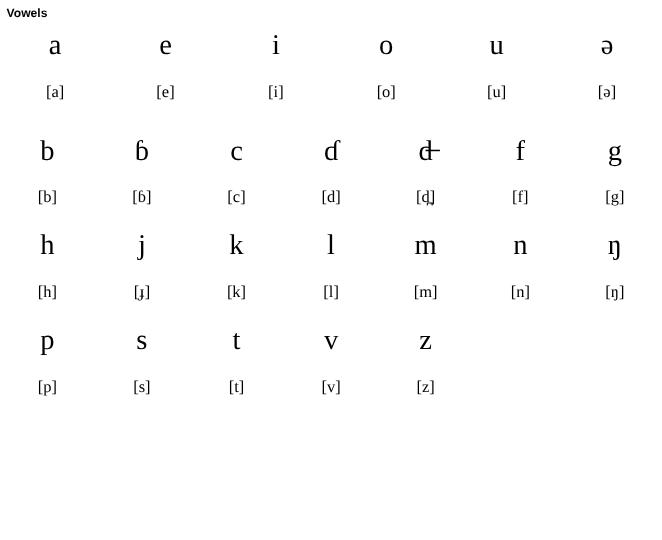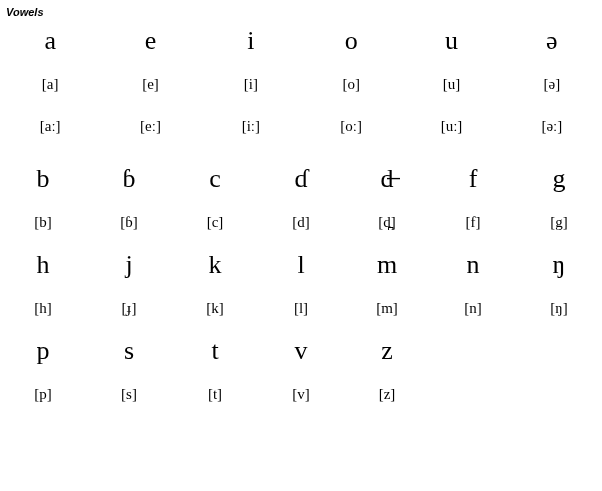--- a/index.html
+++ b/index.html
@@ -22,21 +22,20 @@
     box-sizing: border-box;
     padding: 0;
   }
   .section-heading {
     font-family: "Liberation Sans", sans-serif;
     font-size: 11px;
     font-weight: bold;
     color: #000000;
     padding-left: 6px;
     line-height: 13px;
-    font-style: italic;
   }
   .alpha-table {
     border-collapse: collapse;
     table-layout: fixed;
     width: 602px;
   }
   .alpha-table td {
     text-align: center;
     vertical-align: middle;
     padding: 0;
@@ -81,28 +80,20 @@
               <td>u</td>
               <td>ə</td>
             </tr>
             <tr class="row-ipa">
               <td>[a]</td>
               <td>[e]</td>
               <td>[i]</td>
               <td>[o]</td>
               <td>[u]</td>
               <td>[ə]</td>
-            </tr>
-            <tr class="row-ipa">
-              <td>[aː]</td>
-              <td>[eː]</td>
-              <td>[iː]</td>
-              <td>[oː]</td>
-              <td>[uː]</td>
-              <td>[əː]</td>
             </tr>
           </tbody>
         </table>
       </div>
       <div>
         <div class="spacer-md"></div>
         <table class="alpha-table consonants-table">
           <tbody>
             <tr class="row-letter">
               <td>b</td>

